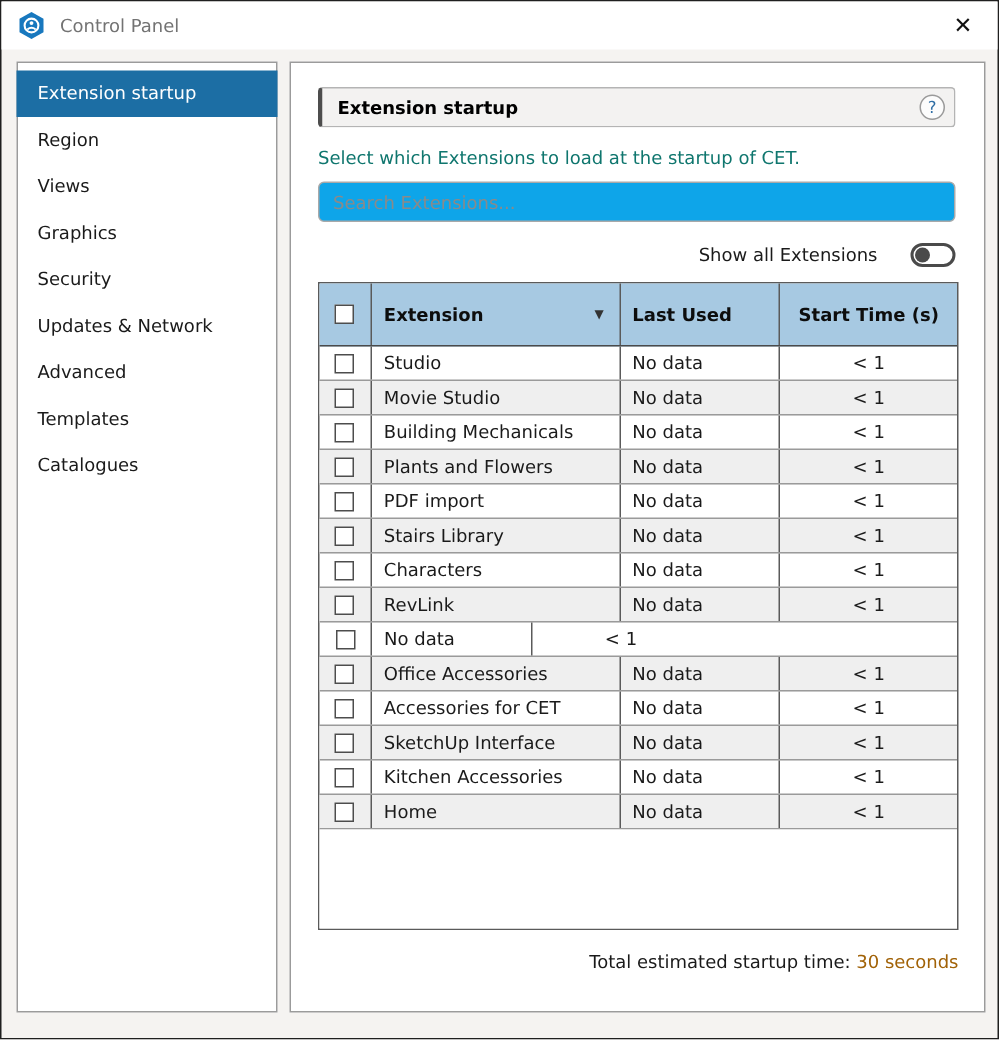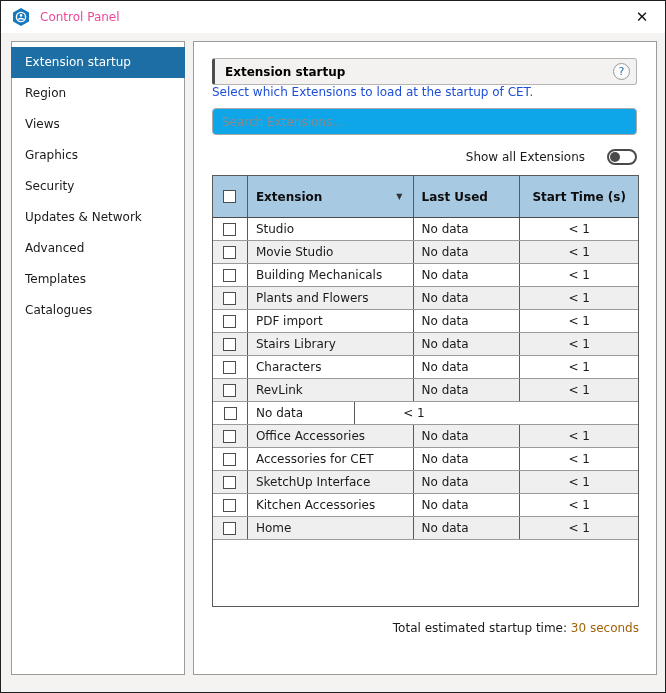--- a/index.html
+++ b/index.html
@@ -10,21 +10,21 @@
     position: relative; width: 666px; height: 693px;
     background: #f5f3f1; border: 1px solid #1f1f1f;
   }
 
   
   .titlebar {
     position: absolute; top: 0; left: 0; right: 0; height: 32px;
     background: #ffffff; display: flex; align-items: center; padding: 0 10px;
   }
   .app-icon { width: 20px; height: 20px; margin-right: 9px; display: inline-block; }
-  .win-title { font-size: 12px; color: #ec4899; }
+  .win-title { font-size: 12px; color: #737373; }
   .close-btn {
     position: absolute; right: 14px; top: 7px; width: 18px; height: 18px;
     font-size: 15px; color: #111; text-align: center; line-height: 18px; cursor: pointer;
   }
 
   
   .panel { position: absolute; background: #ffffff; border: 1px solid #9b9b9b; }
   .sidebar { left: 10px; top: 40px; width: 174px; height: 634px; padding-top: 5px; }
   .main    { left: 192px; top: 40px; width: 464px; height: 634px; padding: 16px 19px 0 18px; }
 
@@ -43,21 +43,21 @@
     border: 1px solid #b4b4b4; border-left: 3px solid #4d4d4d;
     border-radius: 3px; display: flex; align-items: center; padding: 0 6px 0 10px;
   }
   .header-title { font-weight: bold; font-size: 12px; color: #000; }
   .help-btn {
     margin-left: auto; width: 17px; height: 17px; border: 1px solid #9a9a9a; border-radius: 50%;
     background: #fcfcfc; color: #2e6da4; font-size: 11px; line-height: 15px; text-align: center;
     cursor: pointer;
   }
 
-  .desc { color: #1d4ed8; }
+  .desc { margin-top: 13px; color: #0f766e; }
 
   .search {
     margin-top: 9px; width: 100%; height: 27px;
     border: 1px solid #a9a9a9; border-radius: 4px; padding: 0 9px;
     font-family: inherit; font-size: 12px; color: #1a1a1a; background: #0ea5e9; outline: none;
   }
   .search::placeholder { color: #8a8a8a; opacity: 1; }
 
   .toggle-row {
     margin-top: 13px; display: flex; align-items: center; justify-content: flex-end; gap: 22px;

